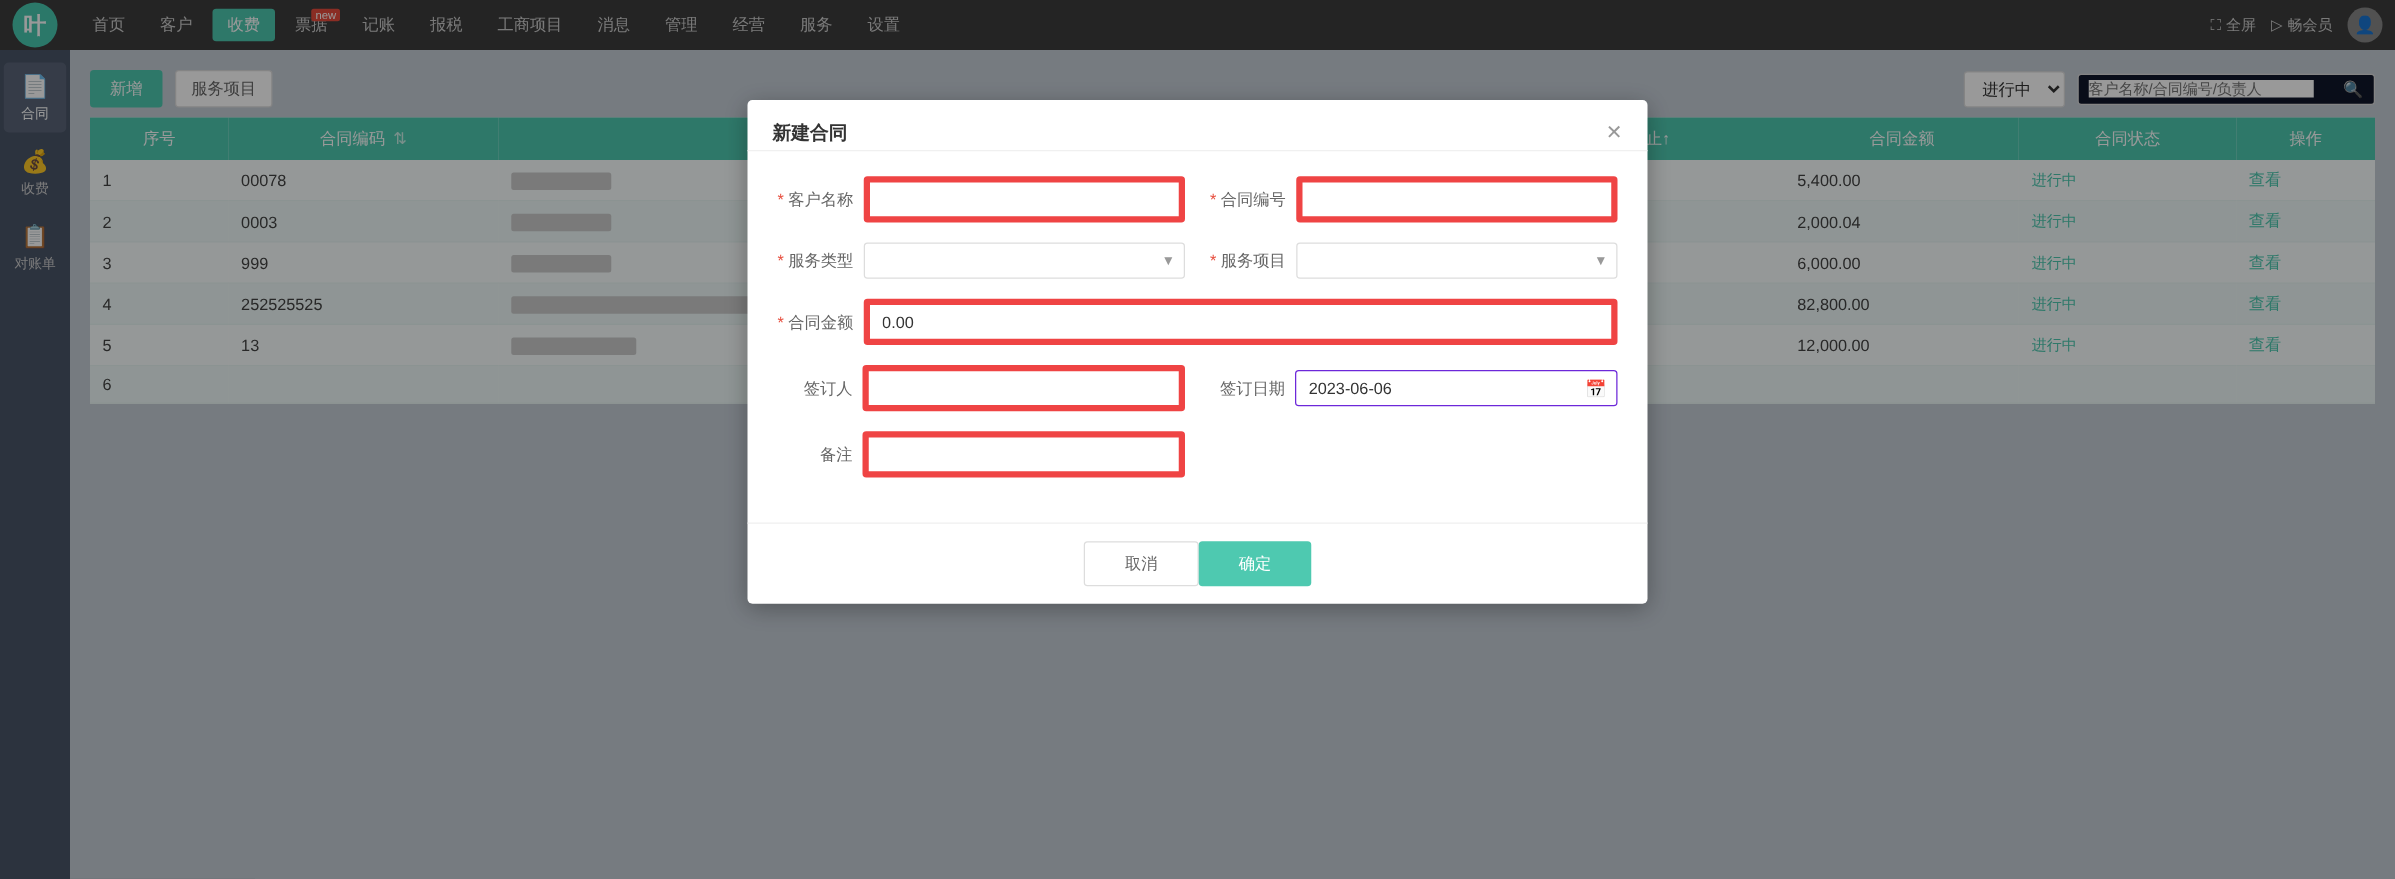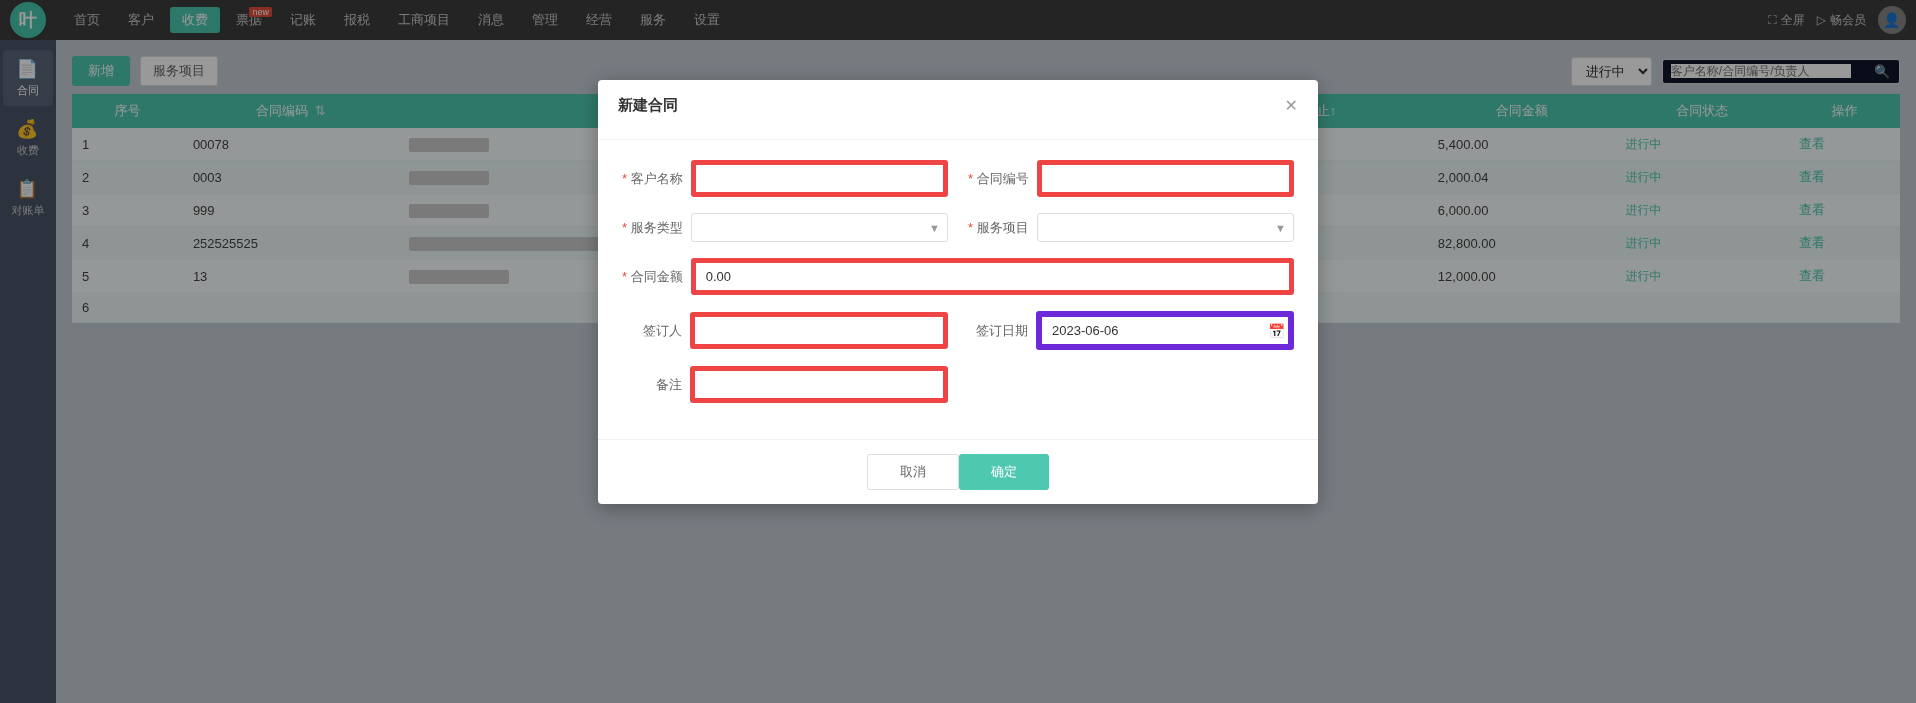--- a/index.html
+++ b/index.html
@@ -209,21 +209,21 @@
       padding-top: 80px;
     }
     .modal {
       background: white;
       width: 720px;
       border-radius: 4px;
       box-shadow: 0 4px 20px rgba(0,0,0,0.3);
       position: relative;
     }
     .modal-header {
-      padding: 16px 20px 24px;
+      padding: 16px 20px 4px;
       border-bottom: 1px solid #f0f0f0;
       display: flex;
       align-items: center;
       justify-content: space-between;
     }
     .modal-title {
       font-size: 15px;
       font-weight: bold;
       color: #333;
     }
@@ -319,21 +319,21 @@
       font-size: 13px;
       color: white;
     }
     .date-input-wrapper {
       flex: 1;
       position: relative;
       display: flex;
     }
     .date-input-wrapper input {
       width: 100%;
-      border: 6px solid #6d28d9;
+      border: 1px solid #6d28d9;
       border-radius: 3px;
       padding: 6px 30px 6px 10px;
       font-size: 13px;
       color: #333;
       outline: none;
     }
     .calendar-icon {
       position: absolute;
       right: 8px;
       top: 50%;

